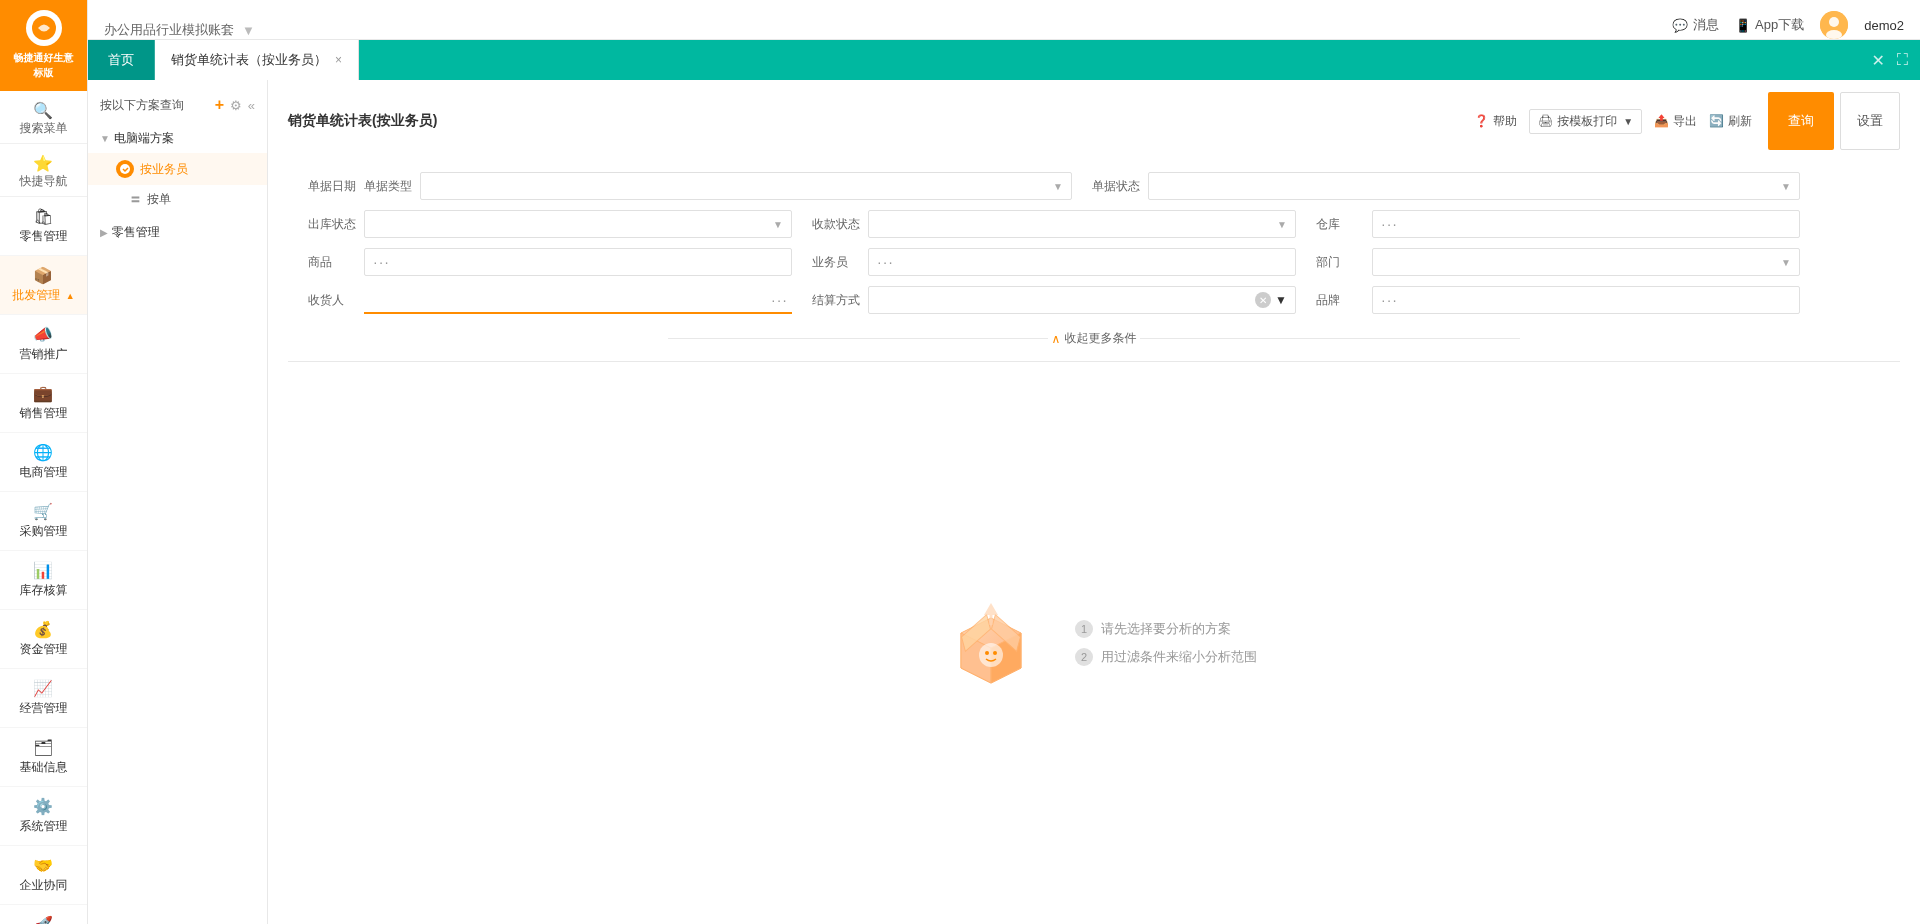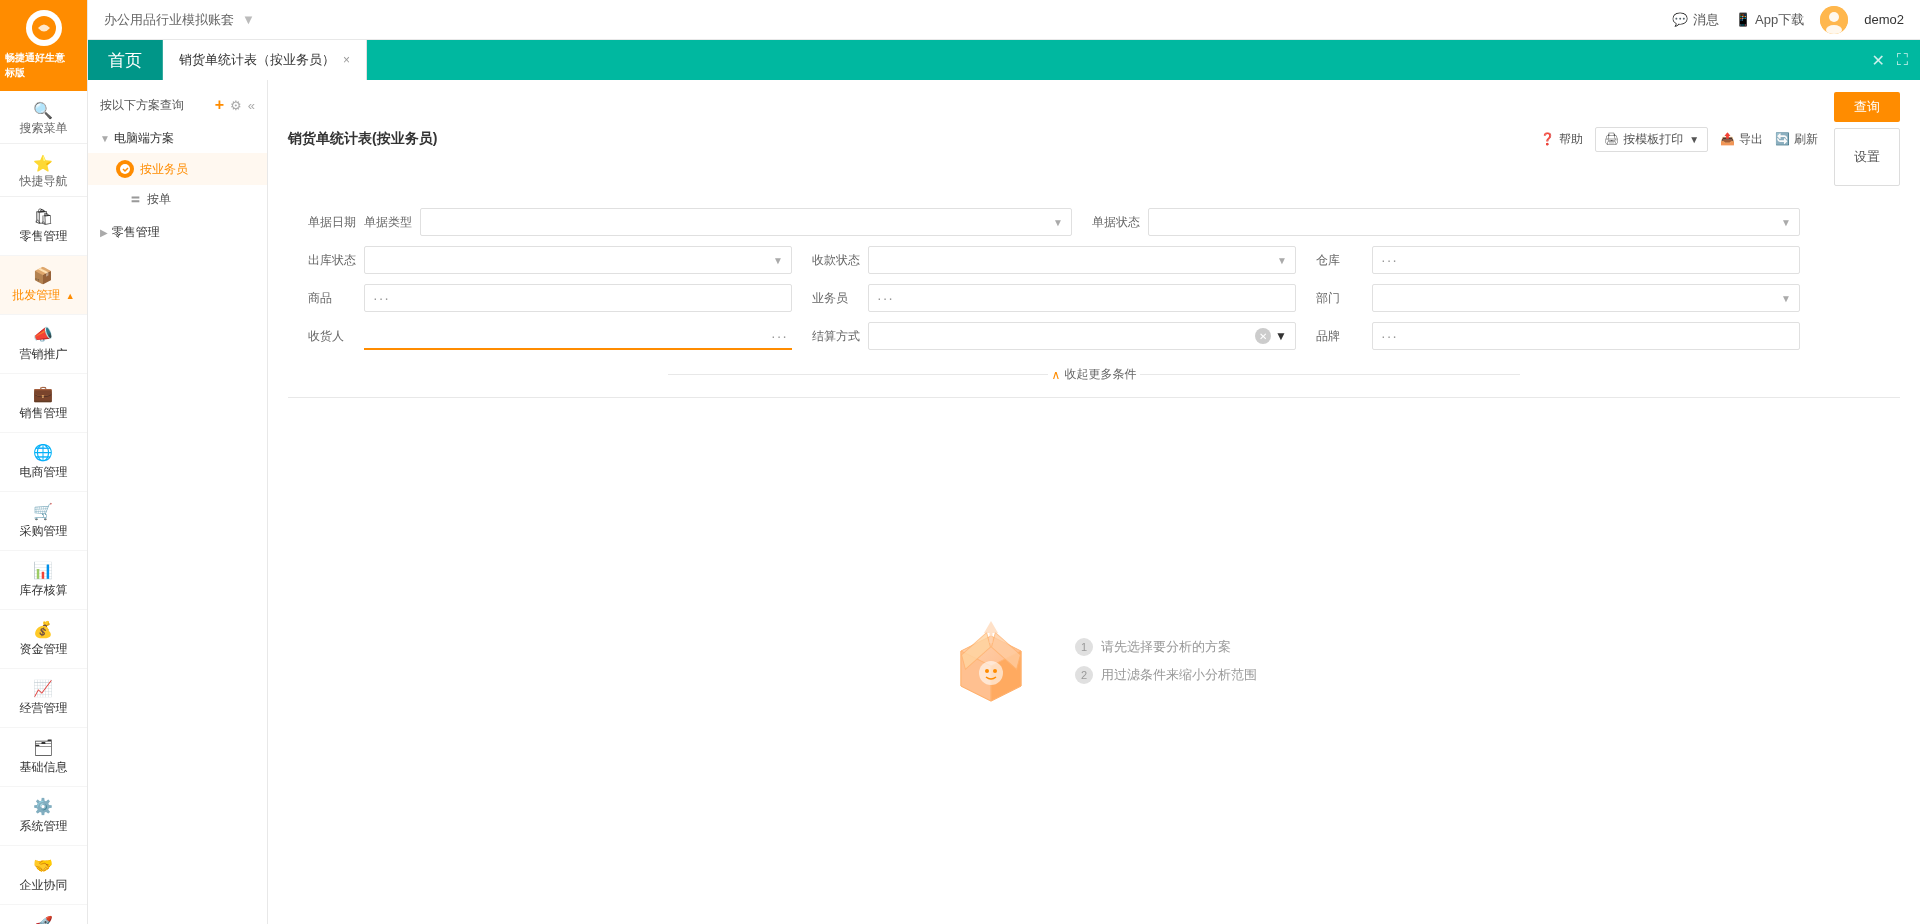--- a/index.html
+++ b/index.html
@@ -13,20 +13,21 @@
       flex-direction: column;
       align-items: center;
       border-right: 1px solid #e8e8e8;
       flex-shrink: 0;
       overflow-y: auto;
     }
     .sidebar-logo {
       width: 100%;
       background: #ff8c00;
       padding: 10px 5px;
+      text-align: center;
       color: #fff;
       font-size: 11px;
       font-weight: bold;
       cursor: pointer;
       line-height: 1.4;
     }
     .sidebar-logo .logo-icon {
       width: 36px;
       height: 36px;
       margin: 0 auto 4px;
@@ -73,21 +74,21 @@
       display: flex;
       flex-direction: column;
       overflow: hidden;
     }
 
     
     .top-header {
       background: #fff;
       height: 40px;
       display: flex;
-      align-items: center;
+      align-items: flex-end;
       justify-content: space-between;
       padding: 0 16px;
       border-bottom: 1px solid #e8e8e8;
       flex-shrink: 0;
     }
     .top-header-left {
       display: flex;
       align-items: center;
       gap: 8px;
       color: #666;
@@ -117,21 +118,21 @@
       align-items: stretch;
       flex-shrink: 0;
     }
     .tab-home {
       background: #009688;
       color: #fff;
       padding: 0 20px;
       display: flex;
       align-items: center;
       cursor: pointer;
-      font-size: 17px;
+      font-size: 13px;
       border-right: 1px solid rgba(255,255,255,0.2);
     }
     .tab-item {
       background: #fff;
       color: #333;
       padding: 0 16px;
       display: flex;
       align-items: center;
       gap: 8px;
       cursor: pointer;
@@ -456,21 +457,21 @@
     }
     .tip-num {
       width: 18px; height: 18px; border-radius: 50%;
       background: #e0e0e0;
       display: flex; align-items: center; justify-content: center;
       color: #999; font-size: 11px; flex-shrink: 0;
     }
 
     .query-buttons {
       display: flex;
-      flex-direction: column;
+      flex-direction: row;
       gap: 6px;
       align-self: flex-start;
       margin-top: 0;
     }
 
     .page-header-and-filter {
       background: #fff;
       padding: 12px 20px 0;
       flex-shrink: 0;
     }

